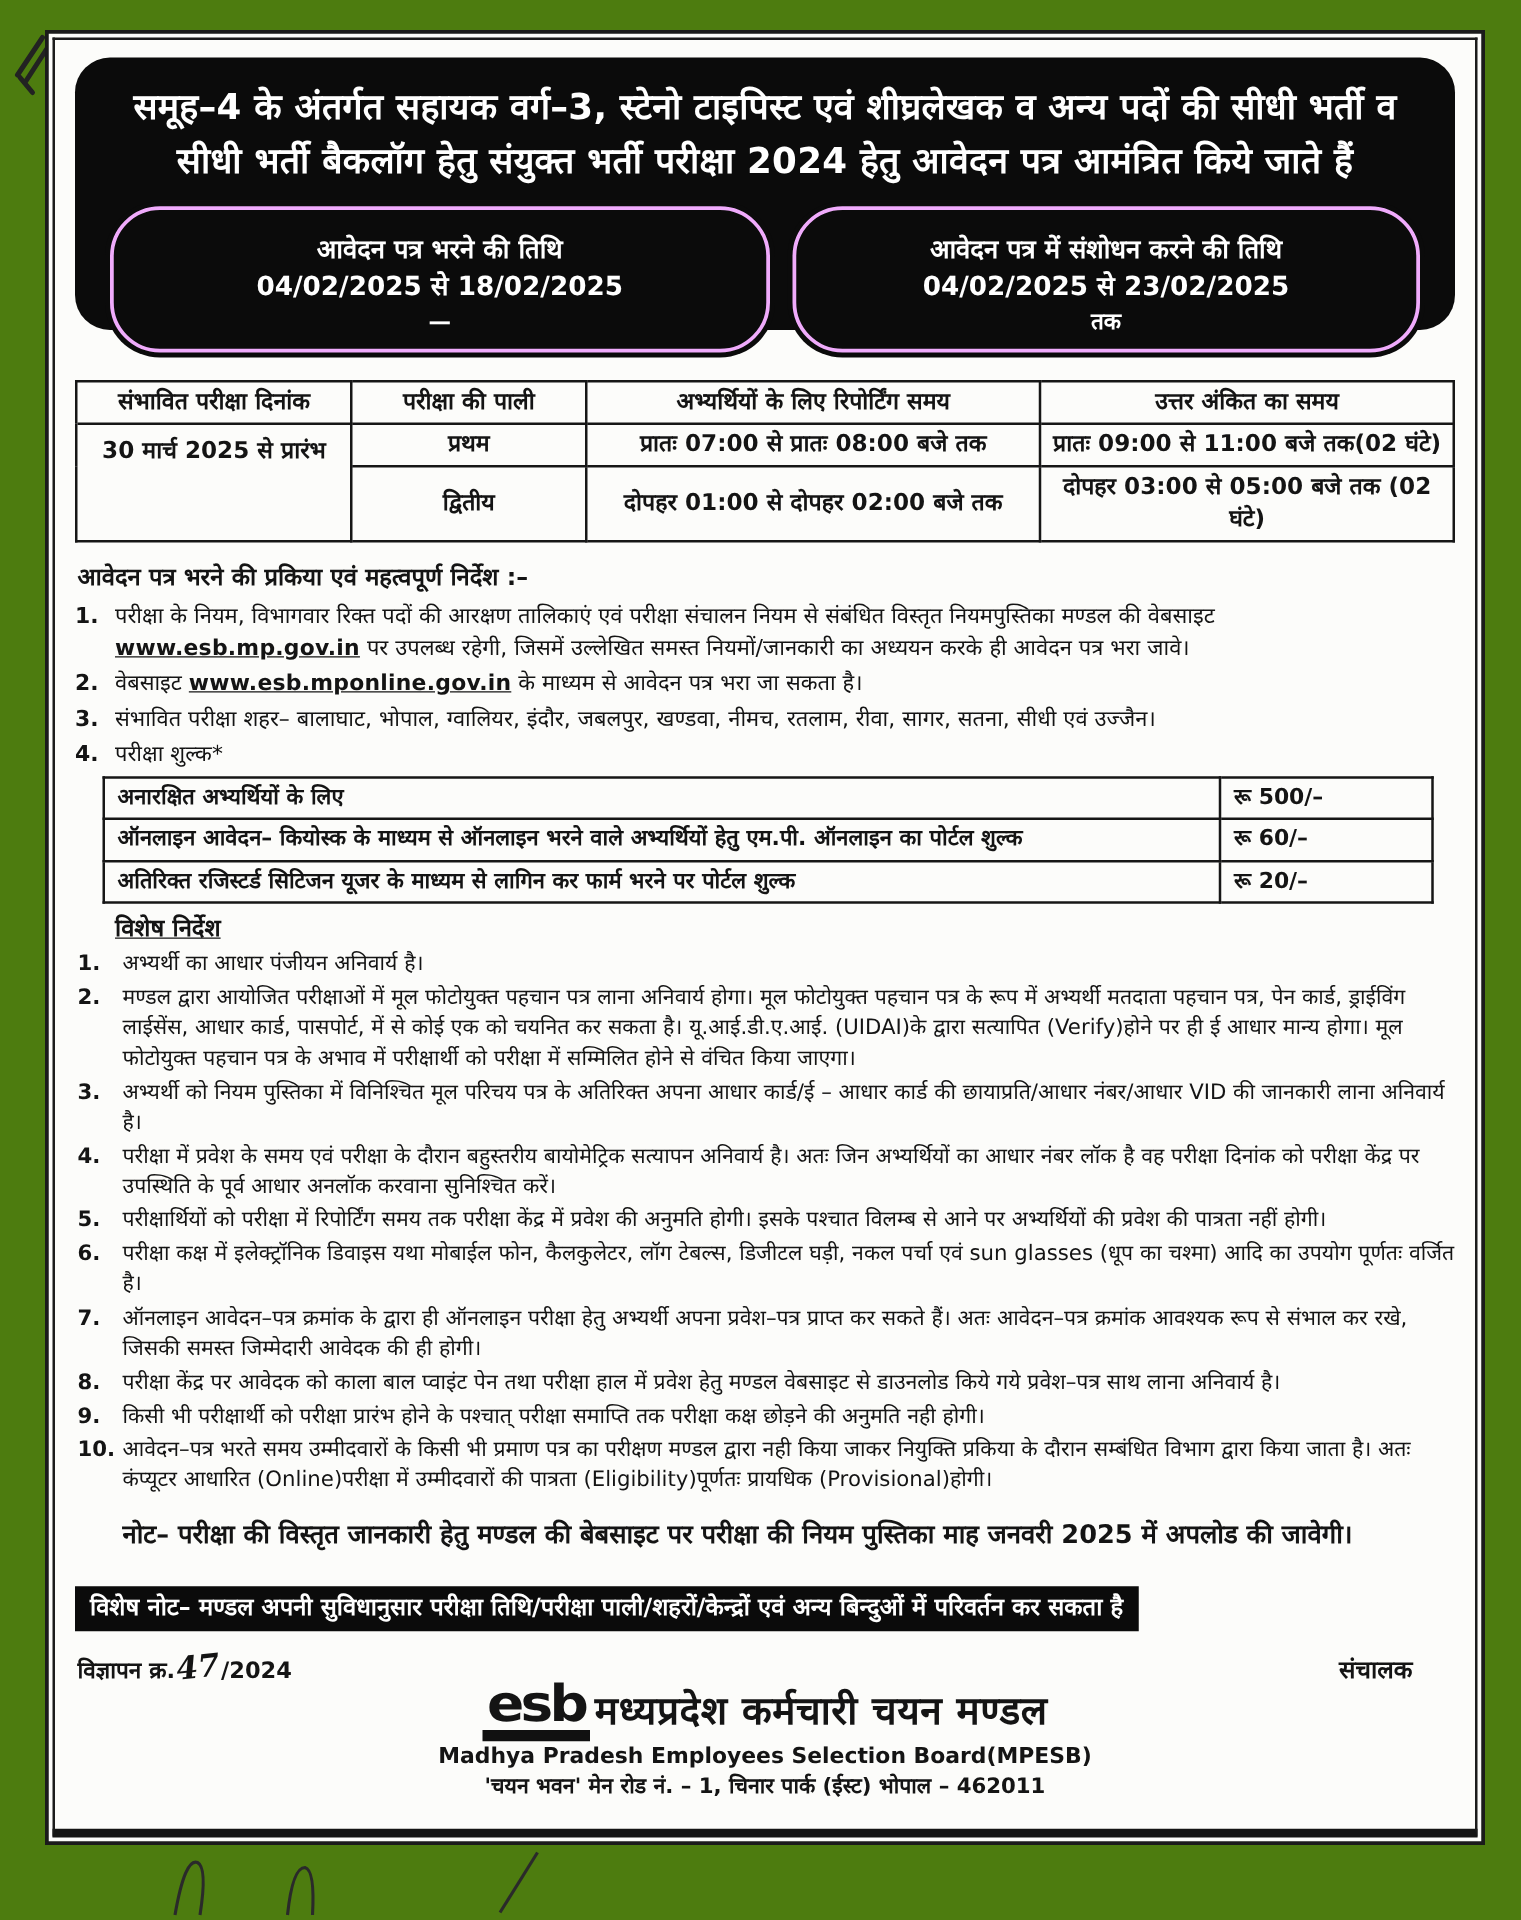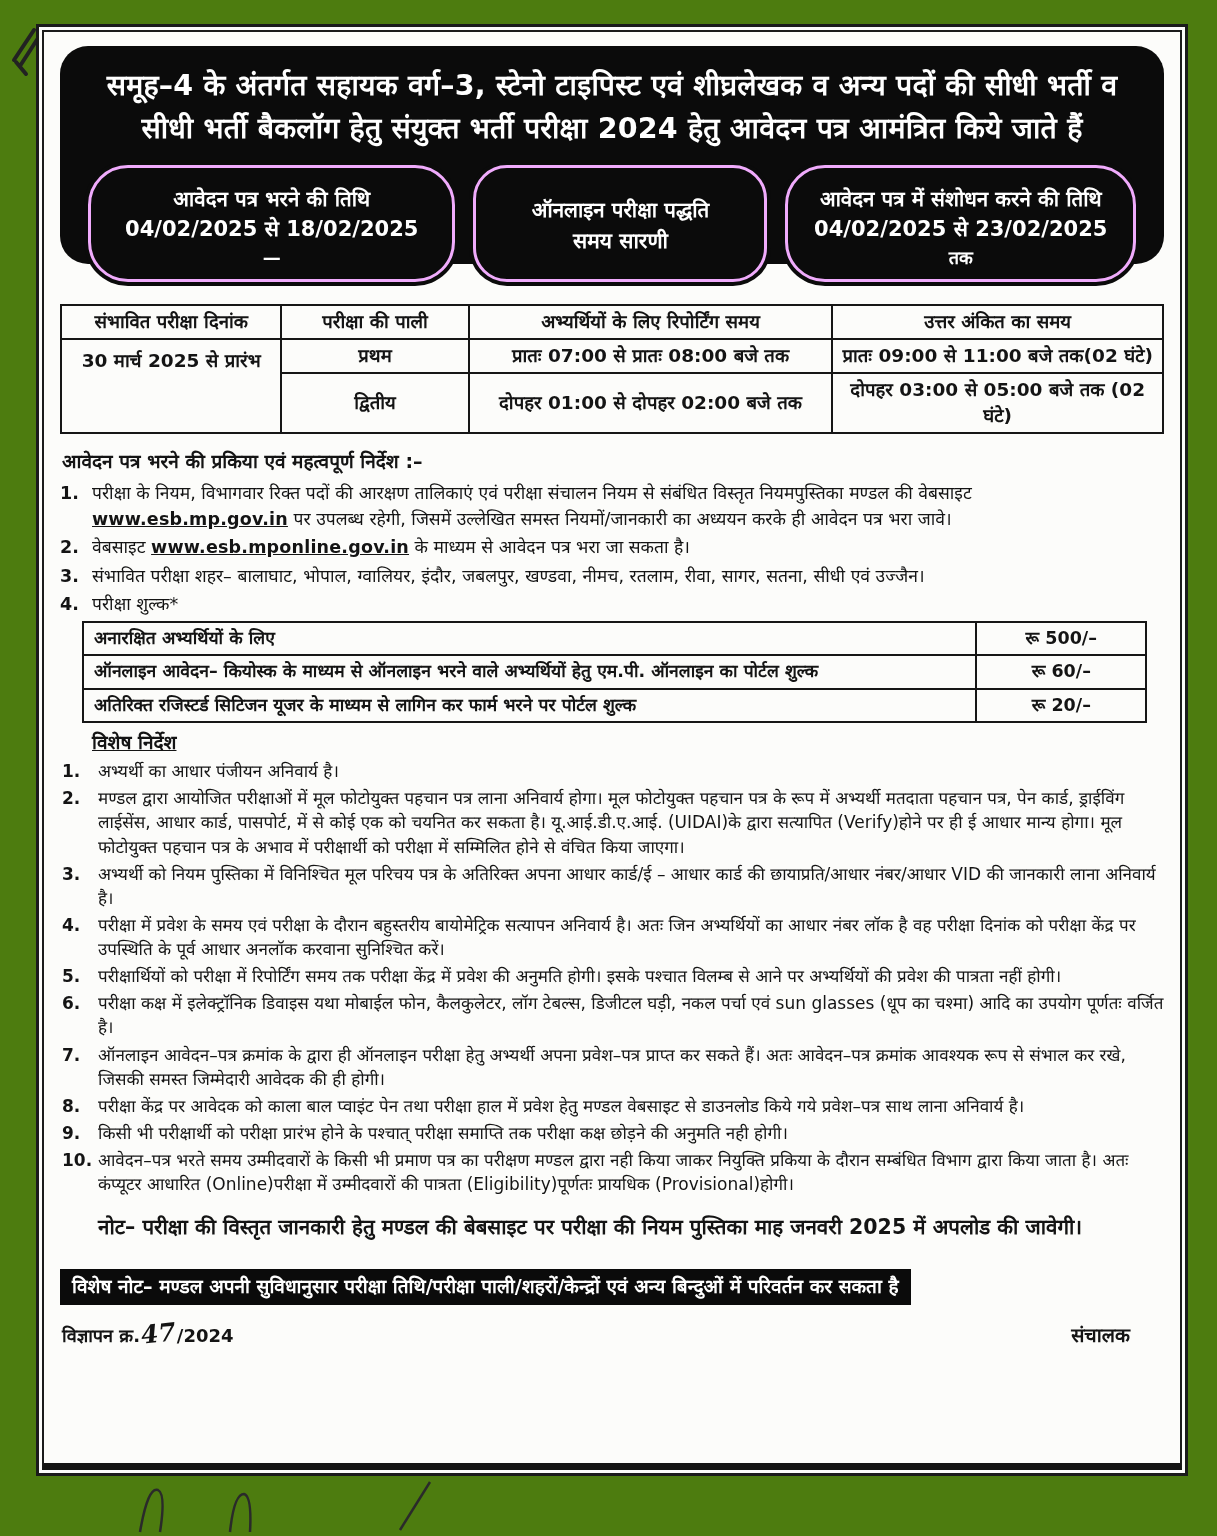--- a/index.html
+++ b/index.html
@@ -74,21 +74,21 @@
   .instr-heading{font-size:19px;font-weight:800;margin:2px 0 6px 2px;}
   .li{display:flex;margin:2px 0;line-height:1.5;}
   .li .n{flex:none;width:32px;font-weight:700;font-size:17.5px;}
   .li .t{flex:1;font-size:17.5px;font-weight:500;}
   .url{font-weight:800;text-decoration:underline;letter-spacing:.2px;}
   .bold-item{font-weight:800;}
   
   .fees{width:96.5%;margin:4px 0 0 22px;}
   .fees,.fees td{border:2px solid #161616;}
   .fees td{font-size:17.5px;font-weight:600;padding:3px 10px;line-height:1.45;}
-  .fees .amt{width:16%;font-weight:700;white-space:nowrap;text-align:center;}
+  .fees .amt{width:16%;font-weight:700;white-space:nowrap;}
   
   .special-heading{
     font-size:19px;font-weight:800;text-decoration:underline;
     margin:6px 0 4px 32px;
   }
   .sli{display:flex;margin:3px 0;line-height:1.42;}
   .sli .n{flex:none;width:36px;font-weight:700;font-size:17px;padding-left:2px;}
   .sli .t{flex:1;font-size:17px;font-weight:500;}
   
   .note-row{display:flex;margin:16px 0 4px 38px;line-height:1.5;}
@@ -136,24 +136,20 @@
   <div class="frame">
     <div class="frame-inner">
 
       <div class="header-box">
         <div class="notice-title">समूह–4 के अंतर्गत सहायक वर्ग–3, स्टेनो टाइपिस्ट एवं शीघ्रलेखक व अन्य पदों की सीधी भर्ती व सीधी भर्ती बैकलॉग हेतु संयुक्त भर्ती परीक्षा 2024 हेतु आवेदन पत्र आमंत्रित किये जाते हैं</div>
         <div class="pills">
           <div class="pill pill-1">
             <div class="l1">आवेदन पत्र भरने की तिथि</div>
             <div class="l2">04/02/2025 से 18/02/2025</div>
             <div class="l3">—</div>
-          </div>
-          <div class="pill pill-2">
-            <div class="l1">ऑनलाइन परीक्षा पद्धति</div>
-            <div class="l2">समय सारणी</div>
           </div>
           <div class="pill pill-3">
             <div class="l1">आवेदन पत्र में संशोधन करने की तिथि</div>
             <div class="l2">04/02/2025 से 23/02/2025</div>
             <div class="l3">तक</div>
           </div>
         </div>
       </div>
 
       <table class="schedule">
@@ -282,20 +278,32 @@
         <span class="strip">विशेष नोट– मण्डल अपनी सुविधानुसार परीक्षा तिथि/परीक्षा पाली/शहरों/केन्द्रों एवं अन्य बिन्दुओं में परिवर्तन कर सकता है</span>
       </div>
 
       <div class="ad-row">
         <span class="ad-left">
           <span>विज्ञापन क्र.</span><span class="ad-hand">47</span><span>/2024</span>
         </span>
         <span class="director">संचालक</span>
       </div>
 
+      <div class="footer">
+        <div class="logo-row">
+          <span class="esb-logo">
+            <span class="esb-text">esb</span>
+            <span class="esb-bar"></span>
+          </span>
+          <span class="org-hindi">मध्यप्रदेश कर्मचारी चयन मण्डल</span>
+        </div>
+        <div class="org-en">Madhya Pradesh Employees Selection Board(MPESB)</div>
+        <div class="org-addr">'चयन भवन' मेन रोड नं. – 1, चिनार पार्क (ईस्ट) भोपाल – 462011</div>
+
+      </div>
 
     </div>
   </div>
 
   <svg class="pen-marks-bottom" width="400" height="54" viewBox="0 0 400 54">
     <path d="M40 52 Q48 6 58 10 Q66 14 60 52" stroke="#2a2a2a" stroke-width="2.5" fill="none"></path>
     <path d="M130 52 Q134 14 144 14 Q152 16 150 52" stroke="#2a2a2a" stroke-width="2.5" fill="none"></path>
     <path d="M300 50 L330 2" stroke="#2a2a2a" stroke-width="2.5" fill="none"></path>
   </svg>
 

